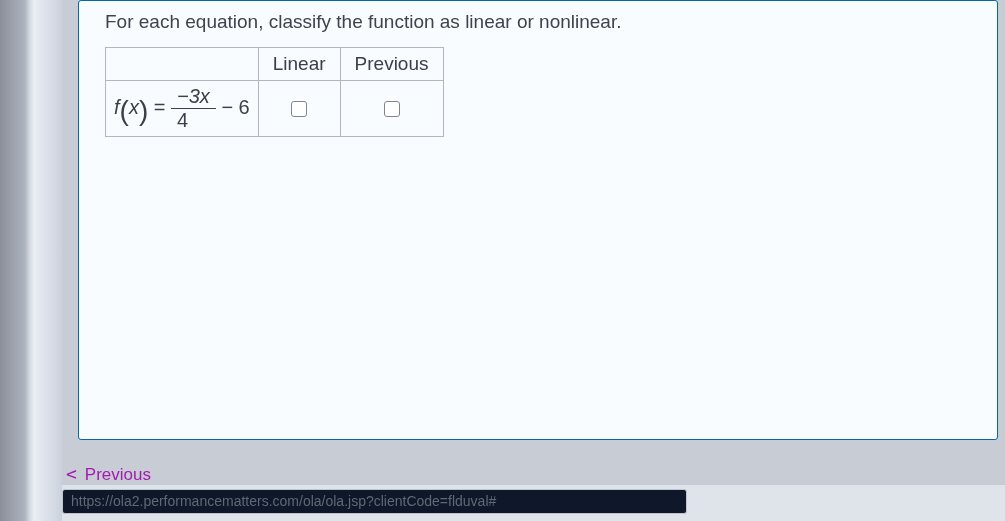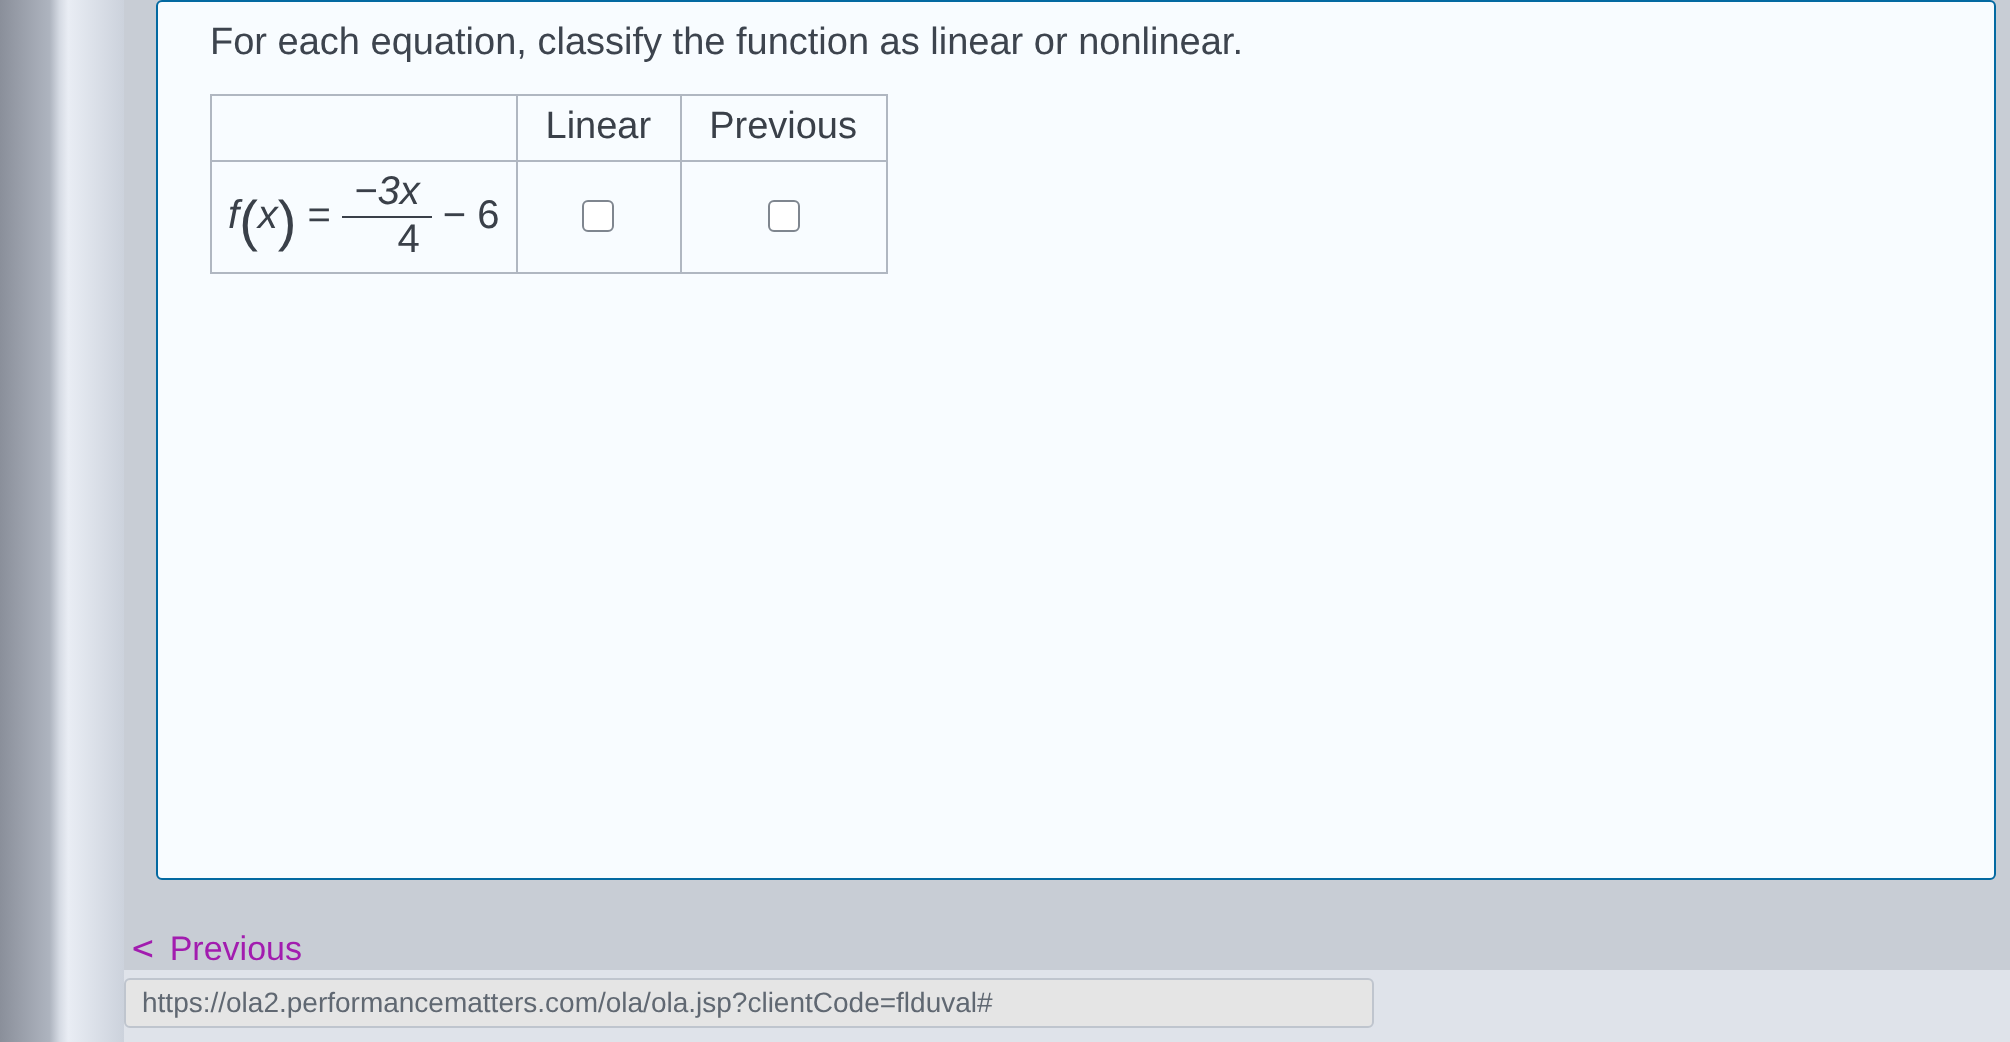--- a/index.html
+++ b/index.html
@@ -53,21 +53,21 @@
     table.q td.eq { padding: 4px 8px; font-family: Liberation Sans, sans-serif; font-size: 20px; }
     table.q td.chk { text-align: center; padding: 4px 10px; }
     .rbox {
       display: inline-block;
       width: 16px; height: 16px;
       border: 1.5px solid #7f868f;
       border-radius: 3px;
       background: #fff;
       vertical-align: middle;
     }
-    .math .f { display: inline-block; vertical-align: middle; text-align: right; }
+    .math .f { display: inline-block; vertical-align: middle; text-align: left; }
     .math .f .num { display: block; border-bottom: 1.3px solid #3a4049; padding: 0 6px; }
     .math .f .den { display: block; padding: 0 6px; }
     .math .ital { font-style: italic; }
     .sqrt-wrap { display: inline-block; position: relative; }
     .sqrt-sym { font-size: 22px; margin-right: -2px; vertical-align: -3px;}
     .sqrt-bar { border-top: 1.2px solid #3a4049; padding: 0 3px 0 1px;}
     .sup { font-size: 13px; vertical-align: 8px; margin-left: 1px;}
     .footer {
       position: absolute;
       left: 66px; bottom: 36px;
@@ -76,21 +76,21 @@
       color: #a21caf;
       font-size: 17px;
       cursor: pointer;
     }
     .chev { font-family: monospace; margin-right: 8px; font-size: 18px;}
     .statusbar {
       position: absolute;
       left: 62px; bottom: 7px;
       width: 625px;
       height: 25px;
-      background: #e5e5e5;
+      background: #0f172a;
       border: 1px solid #bfc5ce;
       border-radius: 3px;
       font-size: 14px;
       color: #606872;
       padding: 3px 8px;
     }
     .bottom-strip {
       position: absolute;
       left: 62px; bottom: 0;
       width: 943px; height: 36px;

